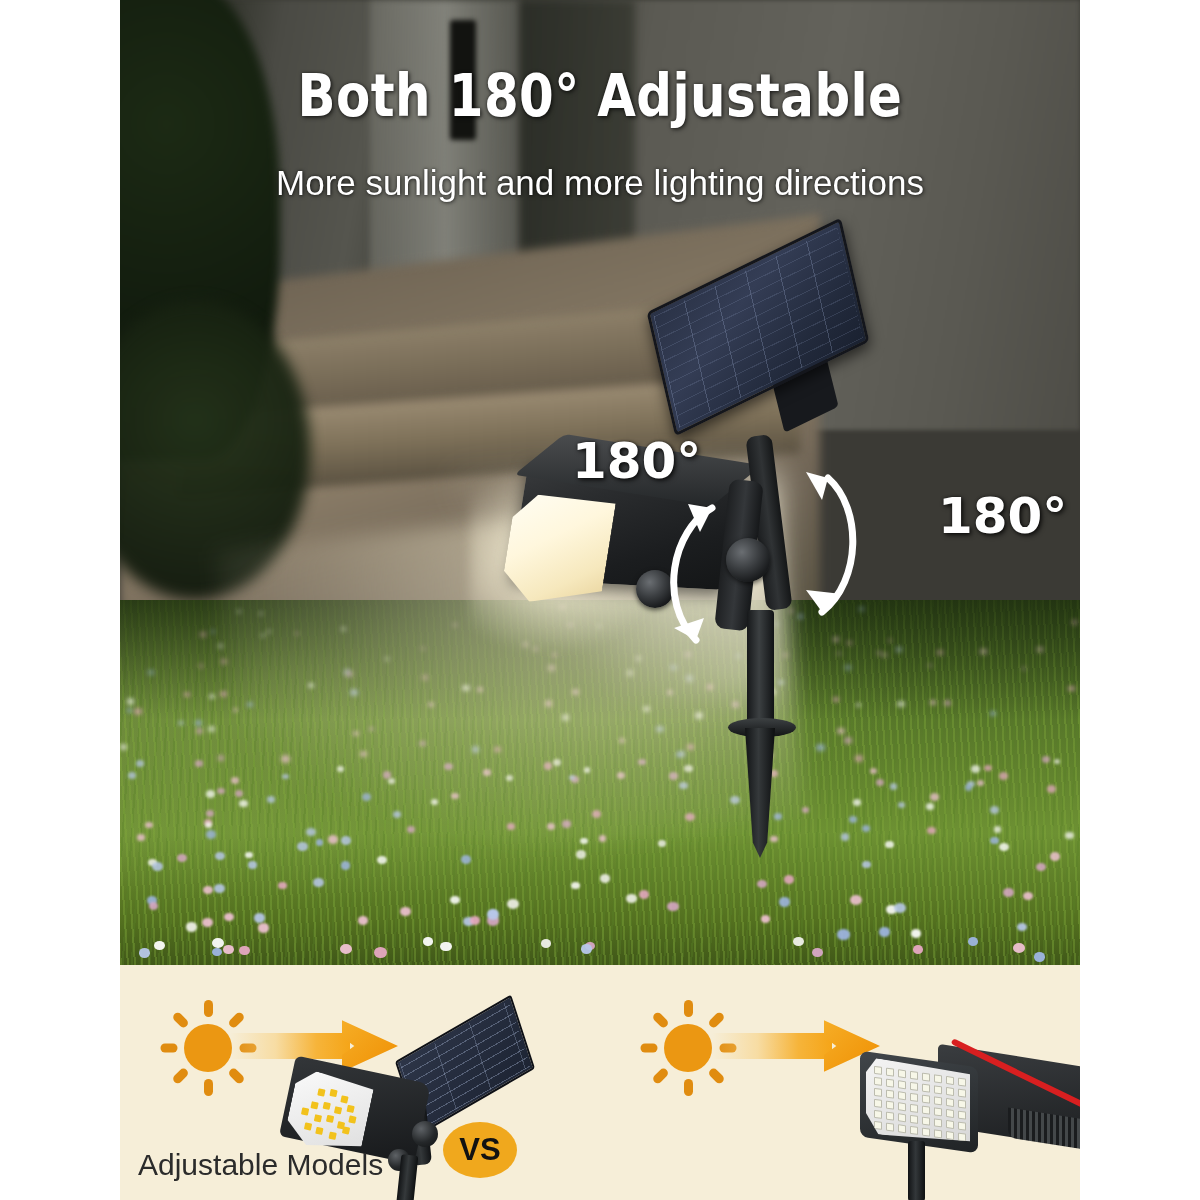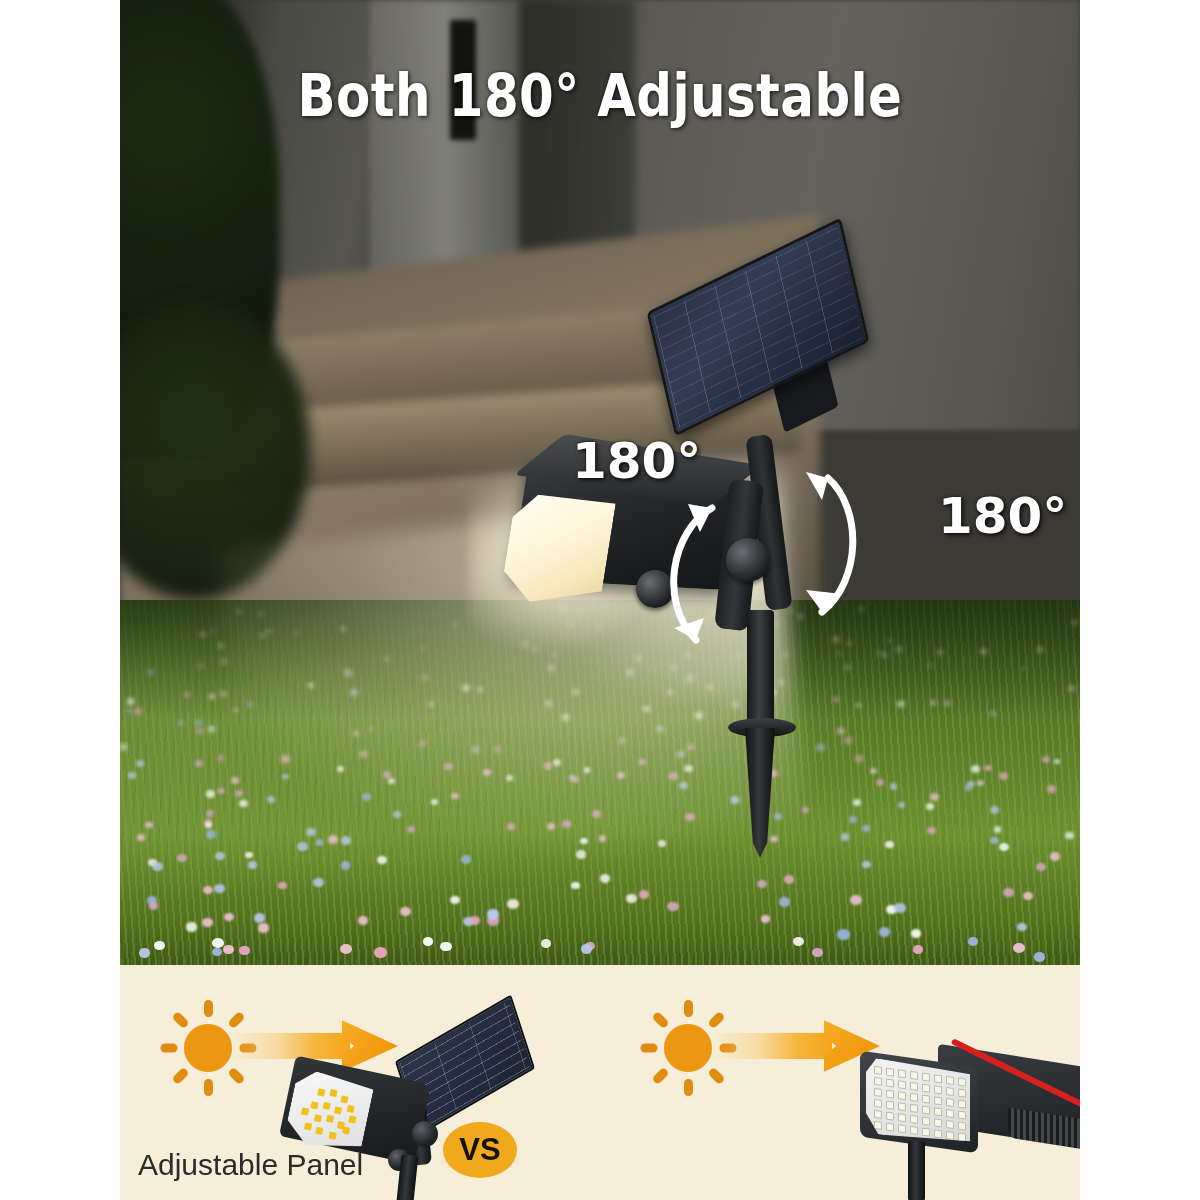--- a/index.html
+++ b/index.html
@@ -480,20 +480,21 @@
         <path d="M112 162 L96 140 L132 144 Z" fill="#ffffff"></path>
       </svg>
       <svg class="rot-arrow" style="left:100px;top:228px;" width="150" height="190" viewBox="0 0 150 190">
         <path d="M112 30 C72 52 58 124 96 162" stroke="#ffffff" stroke-width="7" fill="none" stroke-linecap="round"></path>
         <path d="M112 30 L88 26 L100 54 Z" fill="#ffffff"></path>
         <path d="M96 162 L74 150 L104 140 Z" fill="#ffffff"></path>
       </svg>
     </div>
 
     <div class="headline">Both 180° Adjustable</div>
+    <div class="subhead">More sunlight and more lighting directions</div>
     <div class="deg-label deg-left">180°</div>
     <div class="deg-label deg-right">180°</div>
   </div>
 
   <div class="cmp">
     <div class="cmp-col col-left"></div>
     <div class="cmp-col col-right"></div>
   </div>
 
   <div class="sun" style="left:40px;top:1000px;" id="sunA">
@@ -609,17 +610,17 @@
           <div class="led2" style="left: 56px; top: 63px;"></div>
           <div class="led2" style="left: 68px; top: 63px;"></div>
           <div class="led2" style="left: 80px; top: 63px;"></div>
           <div class="led2" style="left: 92px; top: 63px;"></div>
         </div>
     <div class="pb-pole"></div>
   </div>
 
   <div class="redline"></div>
 
-  <div class="lbl" style="left:18px;top:1148px;">Adjustable Panel</div>
+  <div class="lbl" style="left:18px;top:1148px;">Adjustable Models</div>
  </div>
 
  <div class="vs">VS</div>
 </div>
 
 </body></html>

